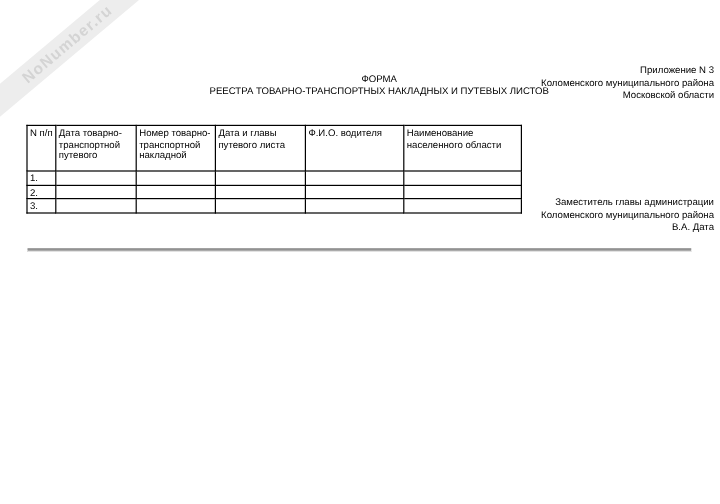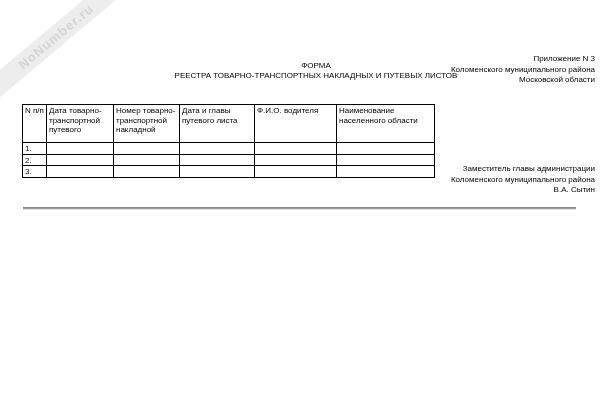--- a/index.html
+++ b/index.html
@@ -141,16 +141,16 @@
       <td class="c3"></td>
       <td class="c4"></td>
       <td class="c5"></td>
     </tr>
   </tbody>
 </table>
 
 <div class="signature">
   <div>Заместитель главы администрации</div>
   <div>Коломенского муниципального района</div>
-  <div>В.А. Сытин</div>
+  <div>В.А. Дата</div>
 </div>
 
 <div class="divider"></div>
 
 </body></html>

